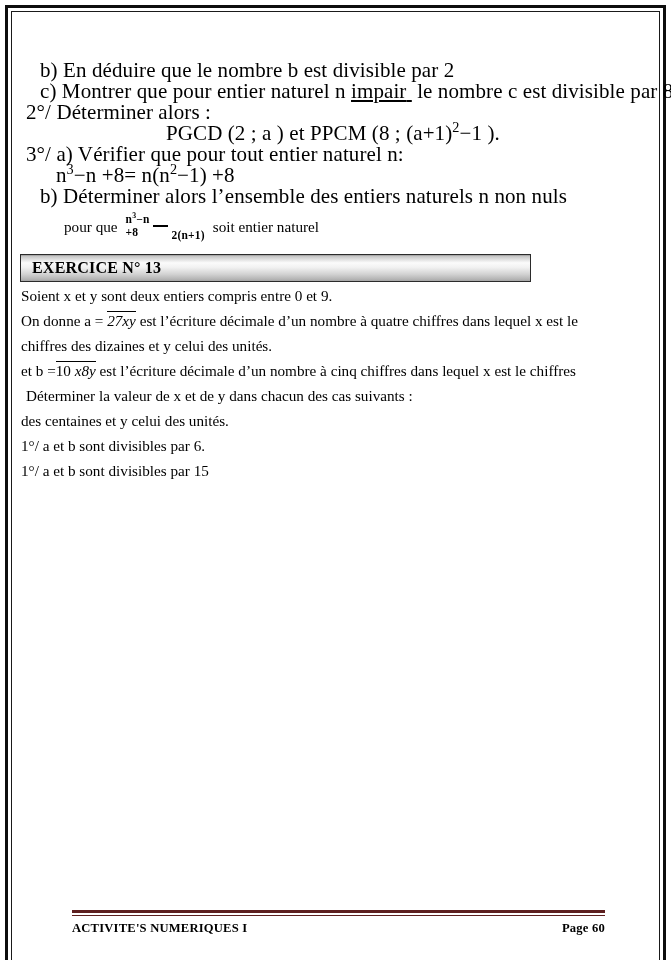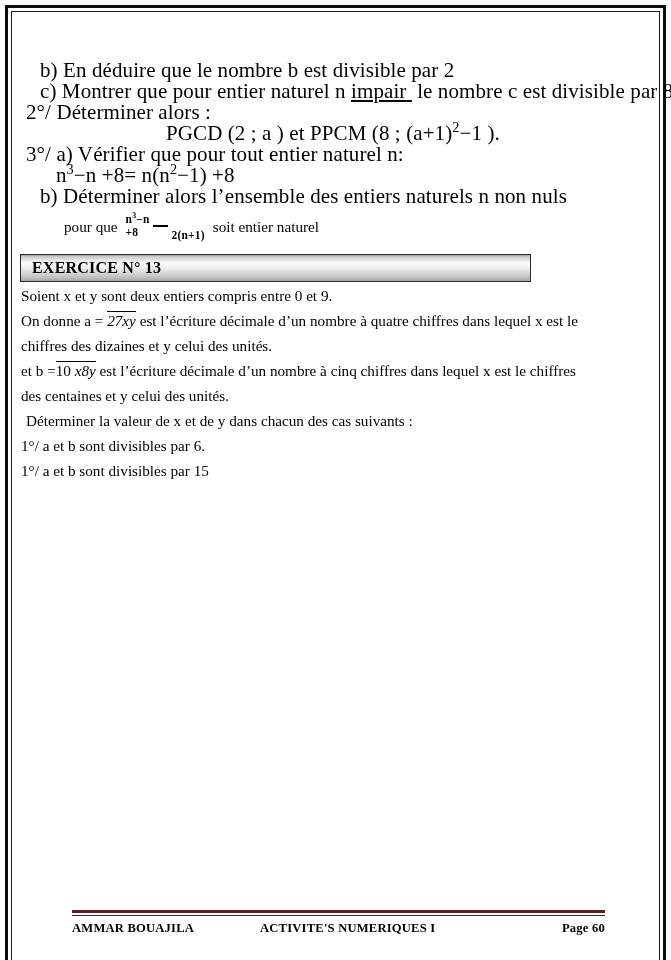--- a/index.html
+++ b/index.html
@@ -256,42 +256,41 @@
       </div>
 
       <div class="body-line">
         <span>chiffres des dizaines  et y celui des unités.</span>
       </div>
 
       <div class="body-line">
         <span>et b =</span><span class="ovl"><span>10</span><span>&nbsp;</span><span class="ital">x8y</span></span><span>&nbsp;</span><span>est l’écriture décimale d’un nombre à cinq chiffres dans  lequel x est le chiffres</span>
       </div>
 
-      <div class="body-line">
-        <span>des centaines et y celui des unités.</span>
-      </div>
-
       <div class="body-line pl1">
         <span>Déterminer la valeur  de x et de y dans  chacun des cas suivants :</span>
+      </div>
+
+      <div class="body-line">
+        <span>des centaines et y celui des unités.</span>
       </div>
 
       <div class="body-line">
         <span>1°/  a et b sont divisibles par 6.</span>
       </div>
 
       <div class="body-line">
         <span>1°/  a et b sont divisibles par 15</span>
       </div>
     </div>
 
     <div class="footer">
       <div class="footer-rule-thick"></div>
       <div class="footer-rule-gap"></div>
       <div class="footer-rule-thin"></div>
       <div class="footer-row">
-        <span class="footer-author">AMMAR BOUAJILA</span>
         <span class="footer-center">ACTIVITE'S NUMERIQUES I</span>
         <span class="footer-page">Page 60</span>
       </div>
     </div>
 
   </div>
 </div>
 
 </body></html>

